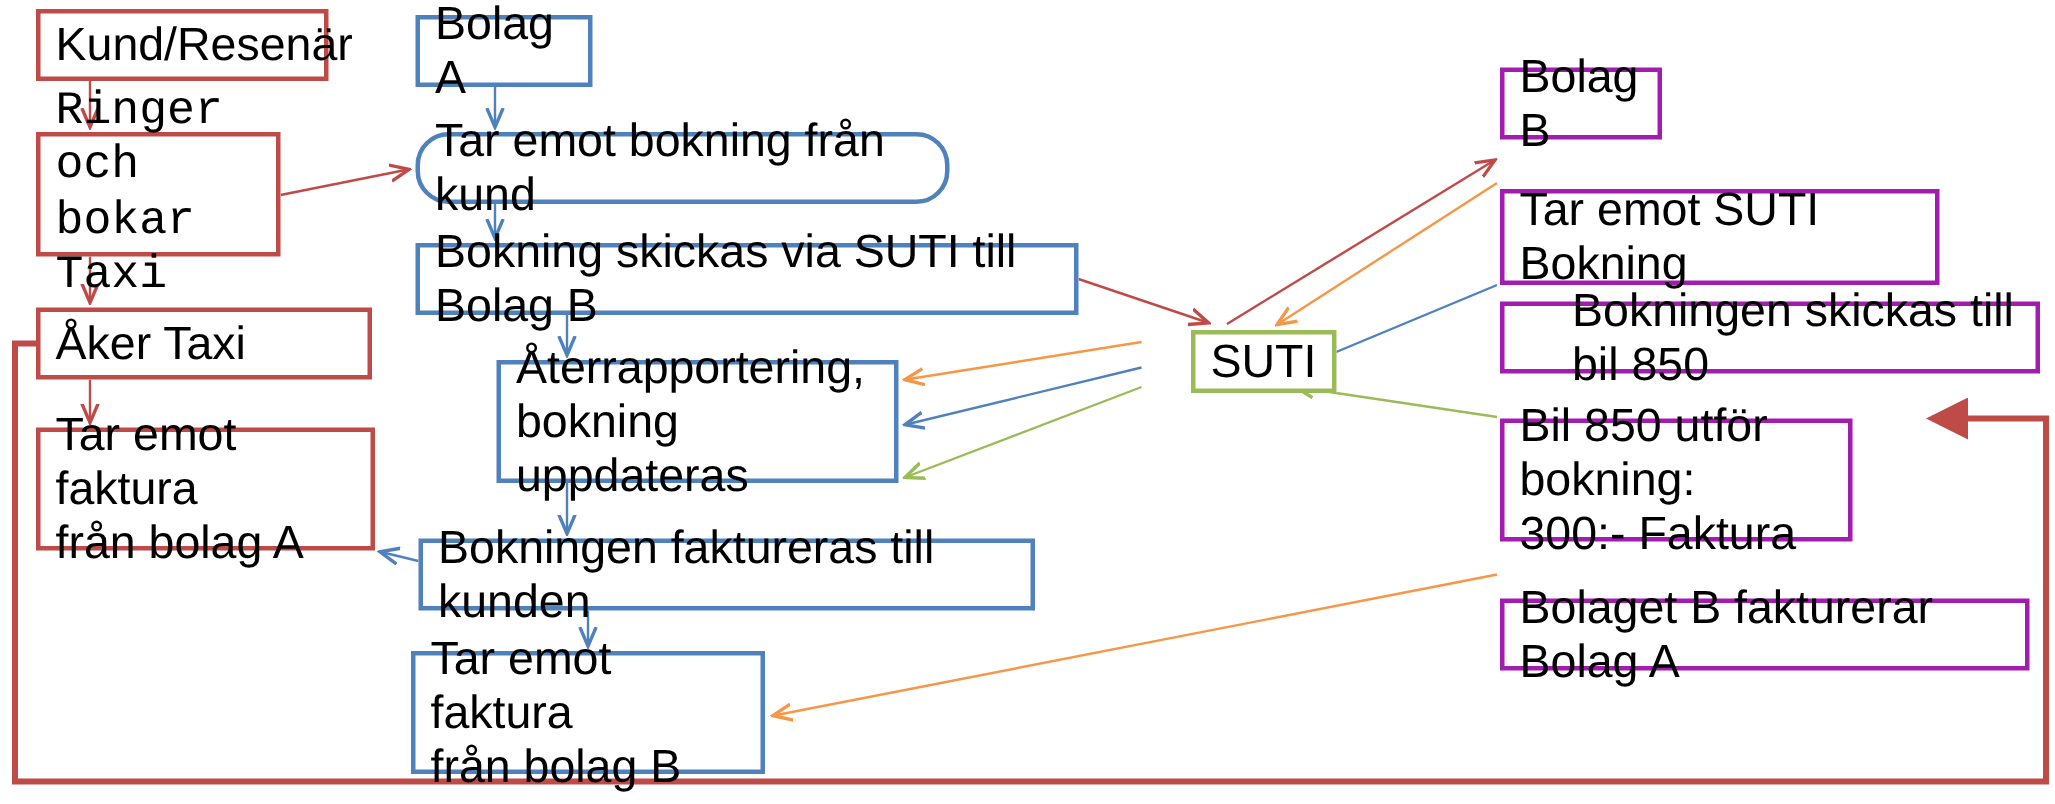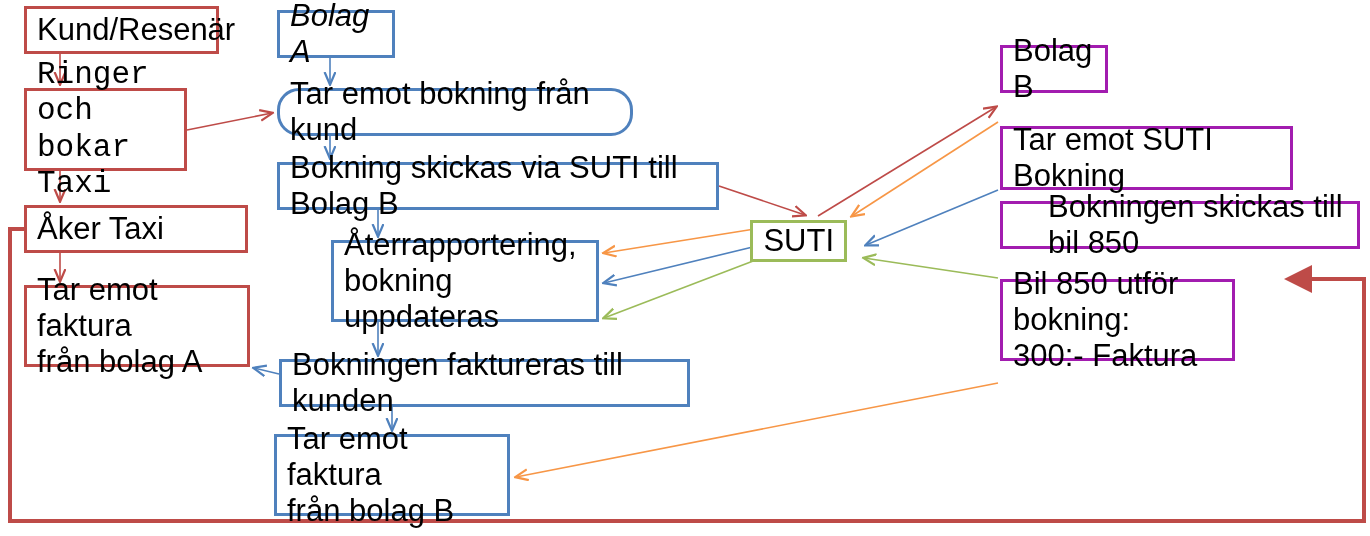--- a/index.html
+++ b/index.html
@@ -87,21 +87,21 @@
 
   <div class="node n-red" style="left:24px;top:205px;width:224px;height:48px;">
     <span class="lbl">Åker Taxi</span>
   </div>
 
   <div class="node n-red two-line" style="left:24px;top:285px;width:226px;height:82px;">
     <span class="lbl">Tar emot faktura
 från bolag A</span>
   </div>
 
-  <div class="node n-blue" style="left:277px;top:10px;width:118px;height:48px;font-style:italic;">
+  <div class="node n-blue" style="left:277px;top:10px;width:118px;height:48px;">
     <span class="lbl">Bolag A</span>
   </div>
 
   <div class="node n-blue" style="left:277px;top:88px;width:356px;height:48px;border-radius:22px;">
     <span class="lbl">Tar emot bokning från kund</span>
   </div>
 
   <div class="node n-blue" style="left:277px;top:162px;width:442px;height:48px;">
     <span class="lbl">Bokning skickas via SUTI till Bolag B</span>
   </div>
@@ -113,35 +113,38 @@
 
   <div class="node n-blue" style="left:279px;top:359px;width:411px;height:48px;">
     <span class="lbl">Bokningen faktureras till kunden</span>
   </div>
 
   <div class="node n-blue two-line" style="left:274px;top:434px;width:236px;height:82px;">
     <span class="lbl">Tar emot faktura
 från bolag B</span>
   </div>
 
-  <div class="node n-green" style="left:750px;top:220px;width:97px;height:42px;justify-content:flex-end;">
+  <div class="node n-green" style="left:794px;top:220px;width:97px;height:42px;justify-content:flex-start;">
     <span class="lbl">SUTI</span>
   </div>
 
   <div class="node n-orange" style="left:1000px;top:5px;width:108px;height:48px;">
     <span class="lbl">Bolag B</span>
   </div>
 
   <div class="node n-orange" style="left:1000px;top:86px;width:293px;height:64px;">
     <span class="lbl">Tar emot SUTI Bokning</span>
   </div>
 
   <div class="node n-orange" style="left:1000px;top:161px;width:360px;height:48px;padding-left:45px;">
     <span class="lbl">Bokningen skickas till bil 850</span>
   </div>
 
   <div class="node n-orange two-line" style="left:1000px;top:239px;width:235px;height:82px;">
     <span class="lbl">Bil 850 utför bokning:
 300:- Faktura</span>
   </div>
 
+  <div class="node n-orange" style="left:1000px;top:359px;width:353px;height:48px;">
+    <span class="lbl">Bolaget B fakturerar Bolag A</span>
+  </div>
 
 </div>
 
 </body></html>

